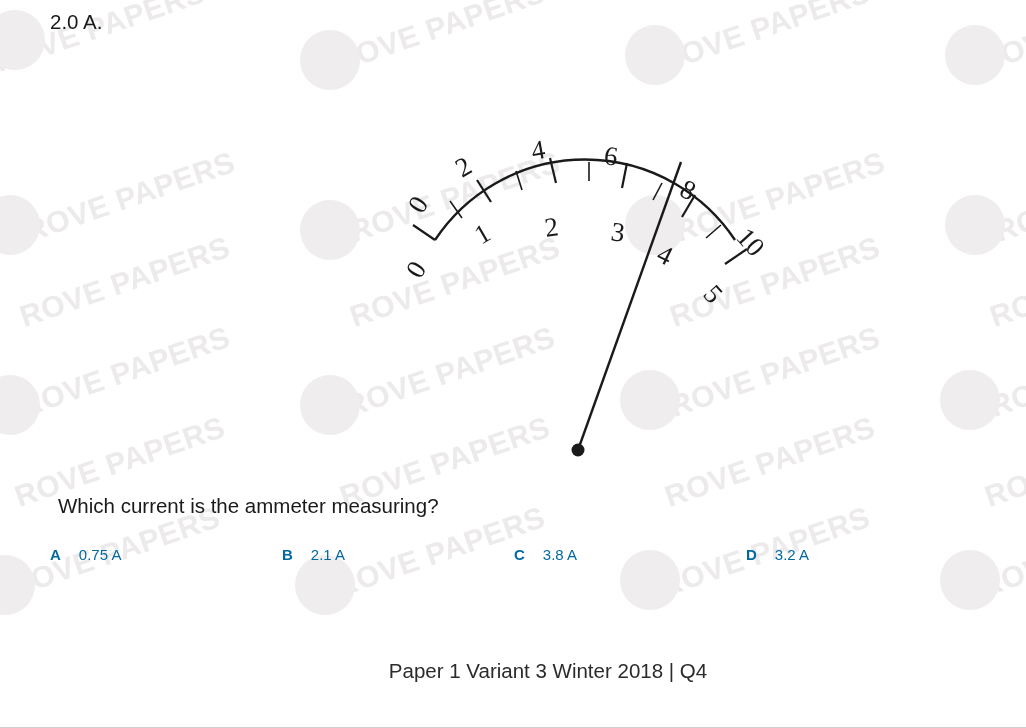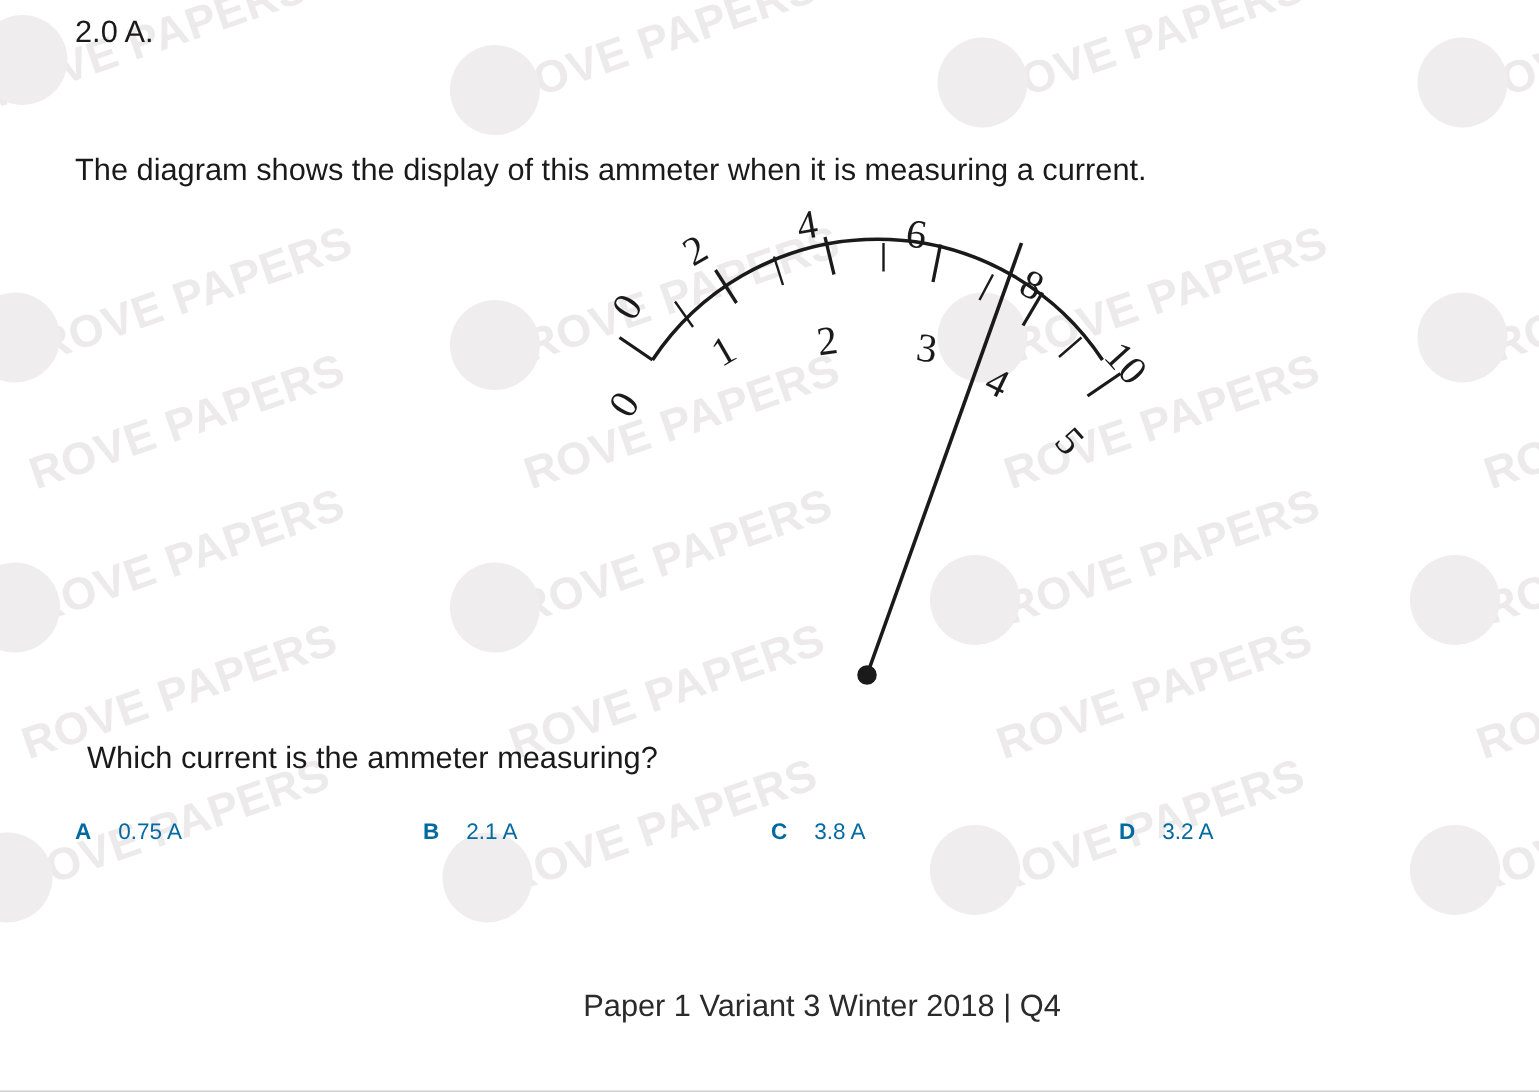--- a/index.html
+++ b/index.html
@@ -199,21 +199,20 @@
       <div class="wm-dot" style="left:295px; top:555px; width:60px; height:60px;"></div>
       <div class="wm-dot" style="left:620px; top:550px; width:60px; height:60px;"></div>
       <div class="wm-dot" style="left:940px; top:550px; width:60px; height:60px;"></div>
     </div>
 
     <div class="text-layer">
       <div class="q-para" id="stem-para">
         <span class="line2">2.0 A.</span>
       </div>
 
-      <div class="q-para" id="diagram-intro">The diagram shows the display of this ammeter when it is measuring a current.</div>
 
       <div class="q-para" id="question-prompt">Which current is the ammeter measuring?</div>
     </div>
 
     <div class="diagram-wrap">
       <svg width="470" height="340" viewBox="0 0 470 340">
 
         <path d="M 85 100 A 180 180 0 0 1 385 100" fill="none" stroke="#1a1a1a" stroke-width="2.4"></path>
 
         <g stroke="#1a1a1a" stroke-width="2.2" fill="none">

